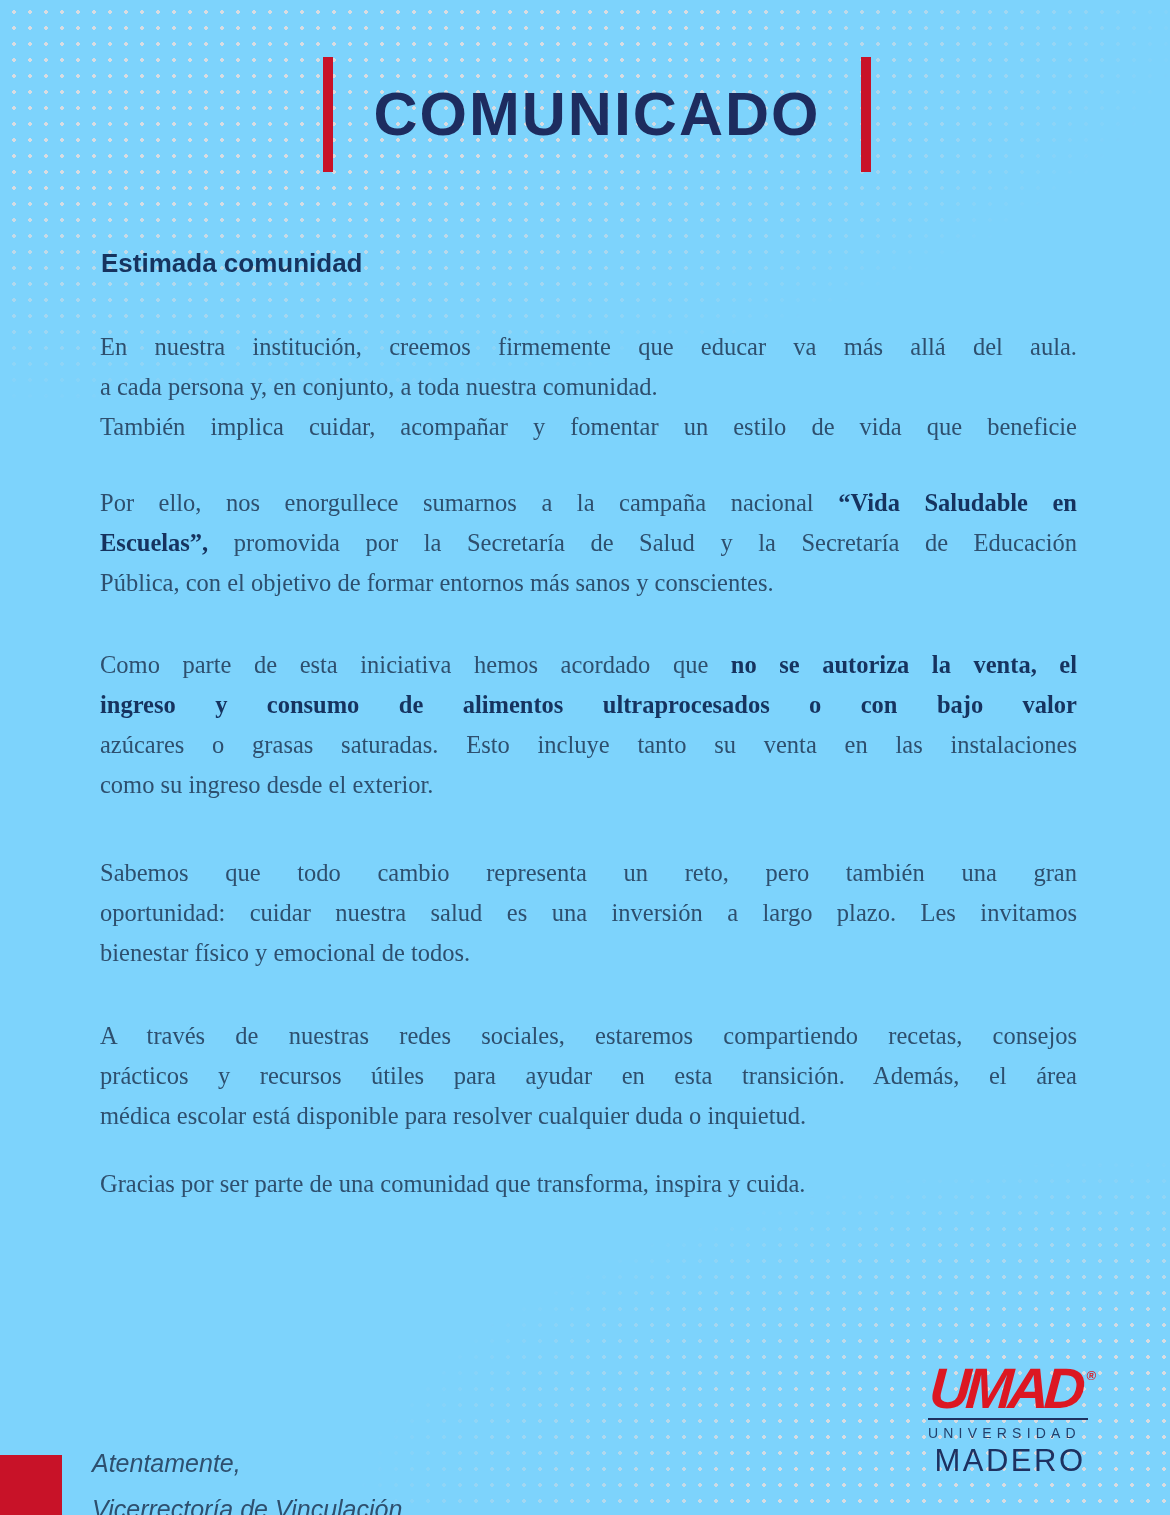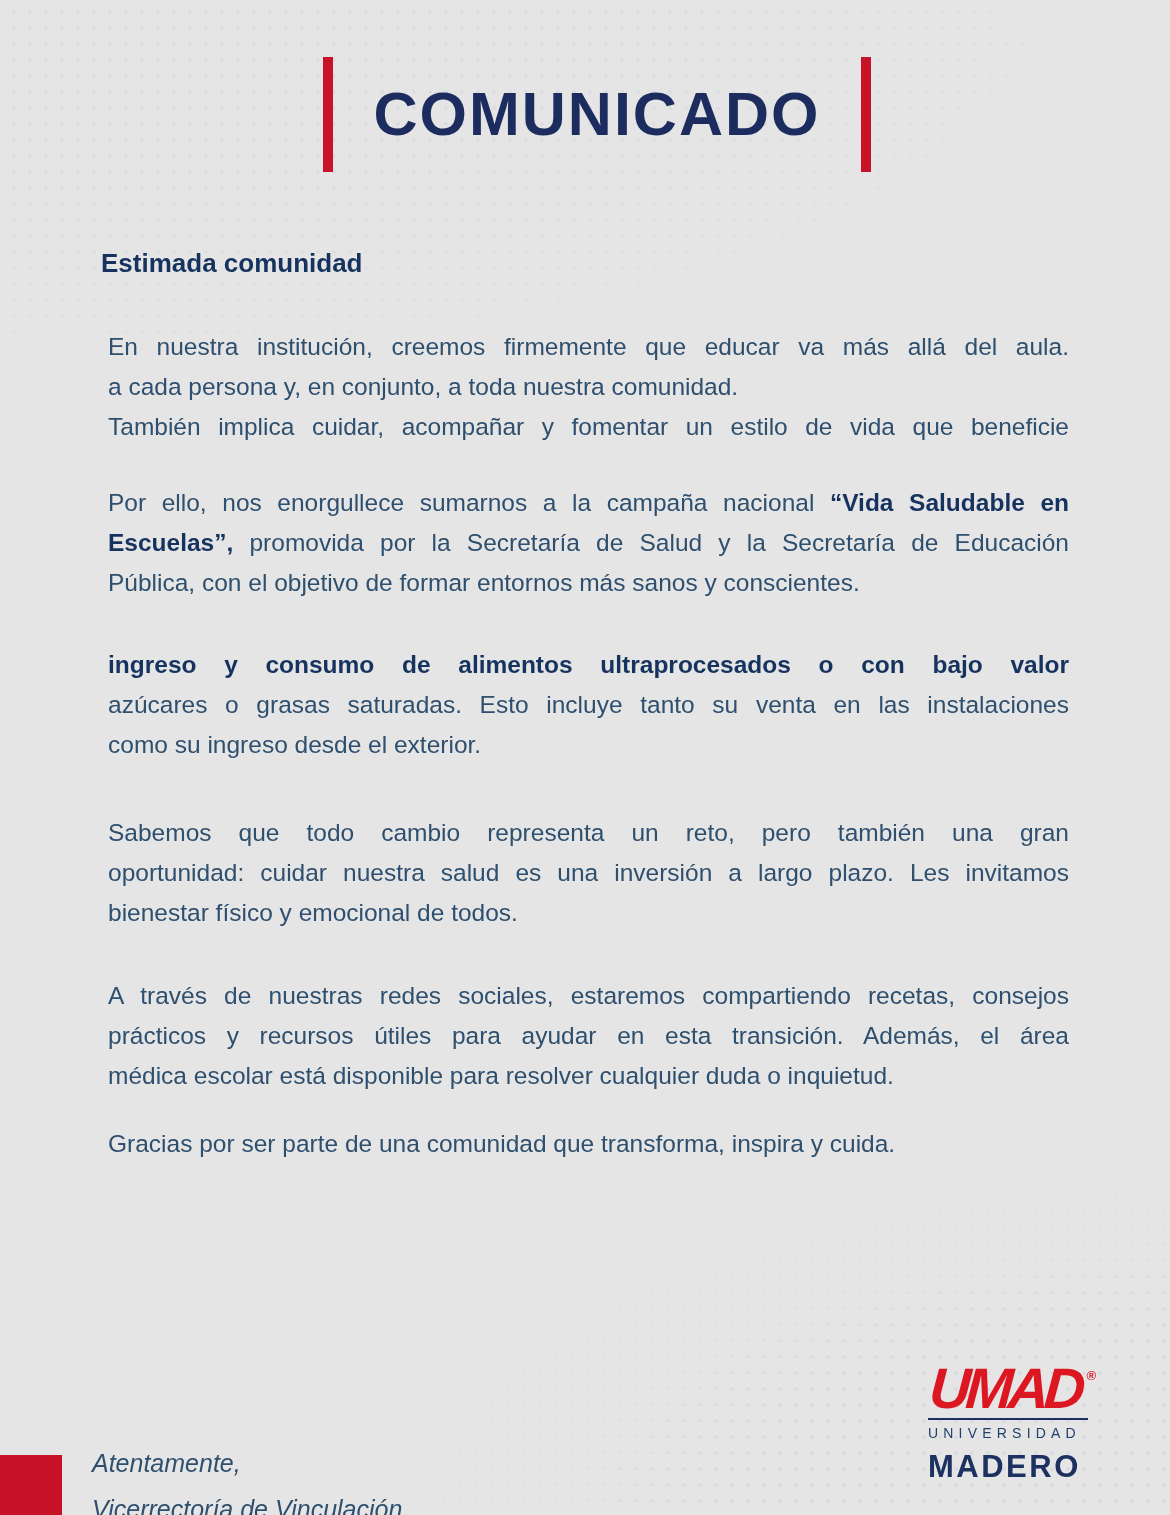--- a/index.html
+++ b/index.html
@@ -6,21 +6,21 @@
   html, body { margin: 0; padding: 0; }
   body {
     width: 1170px; height: 1515px;
     background: #fdfdfe;
     font-family: "Liberation Sans", "DejaVu Sans", sans-serif;
   }
   .page {
     position: relative;
     width: 1170px; height: 1515px;
     overflow: hidden;
-    background: #e5e5e5;
+    background: #7dd3fc;
   }
 
   
   .dots {
     position: absolute;
     background-image: radial-gradient(circle, #d9dce1 1.7px, rgba(217,220,225,0) 1.8px);
     background-size: 16px 16px;
     pointer-events: none;
     z-index: 0;
   }
@@ -55,21 +55,21 @@
   .doc {
     position: absolute; left: 92px; top: 234px; width: 993px;
     z-index: 1;
     color: #2e4f6e;
     font-size: 24.5px; line-height: 40px;
   }
   .greeting {
     margin: 9px; font-size: 26px; font-weight: 700; line-height: 40px;
     color: #16335f;
   }
-  .para { margin: 16px; }
+  .para { margin: 8px; font-family: Liberation Serif, serif; }
   .p-0 { margin-top: 44px; }
   .p-1 { margin-top: 36px; }
   .p-2 { margin-top: 42px; }
   .p-3 { margin-top: 48px; }
   .p-4 { margin-top: 43px; }
   .p-5 { margin-top: 28px; }
   .pline { text-align: justify; text-align-last: justify; }
   .pline.last { text-align: left; text-align-last: left; }
   .b { font-weight: 700; color: #16335f; }
 
@@ -87,22 +87,22 @@
     transform: skewX(-4deg); transform-origin: left bottom;
     white-space: nowrap;
   }
   .reg { font-size: 13px; letter-spacing: 0; font-style: normal; vertical-align: 28px; margin-left: 5px; font-weight: 700; }
   .logo-rule { height: 2px; width: 160px; background: #1d3160; margin: 6px 0 5px 0; }
   .logo-univ {
     font-size: 14px; letter-spacing: 5.2px; color: #23406b;
     font-weight: 400; white-space: nowrap;
   }
   .logo-madero {
-    font-size: 31px; font-weight: 700; letter-spacing: 2.5px;
-    color: #1d3160; line-height: 1.05; margin-top: 10px; white-space: nowrap;
+    font-size: 31px; font-weight: 400; letter-spacing: 2.5px;
+    color: #1d3160; line-height: 1.05; margin-top: 4px; white-space: nowrap; text-align: center;
   }
 
   
   .corner-square {
     position: absolute; left: 0; top: 1455px;
     width: 62px; height: 60px; background: #c81228; z-index: 1;
   }
 </style>
 </head>
 <body>
@@ -125,20 +125,21 @@
           <div class="pline"><span>En nuestra institución, creemos firmemente que educar va más allá del aula.</span></div>
           <div class="pline last"><span>a cada persona y, en conjunto, a toda nuestra comunidad.</span></div>
           <div class="pline"><span>También implica cuidar, acompañar y fomentar un estilo de vida que beneficie</span></div>
         </div>
         <div class="para p-1">
           <div class="pline"><span>Por ello, nos enorgullece sumarnos a la campaña nacional </span><span class="b">“Vida Saludable en</span></div>
           <div class="pline"><span class="b">Escuelas”,</span><span> promovida por la Secretaría de Salud y la Secretaría de Educación</span></div>
           <div class="pline last"><span>Pública, con el objetivo de formar entornos más sanos y conscientes.</span></div>
         </div>
         <div class="para p-2">
+          <div class="pline"><span>Como parte de esta iniciativa hemos acordado que </span><span class="b">no se autoriza la venta, el</span></div>
           <div class="pline"><span class="b">ingreso y consumo de alimentos ultraprocesados o con bajo valor</span></div>
           <div class="pline"><span>azúcares o grasas saturadas. Esto incluye tanto su venta en las instalaciones</span></div>
           <div class="pline last"><span>como su ingreso desde el exterior.</span></div>
         </div>
         <div class="para p-3">
           <div class="pline"><span>Sabemos que todo cambio representa un reto, pero también una gran</span></div>
           <div class="pline"><span>oportunidad: cuidar nuestra salud es una inversión a largo plazo. Les invitamos</span></div>
           <div class="pline last"><span>bienestar físico y emocional de todos.</span></div>
         </div>
         <div class="para p-4">

